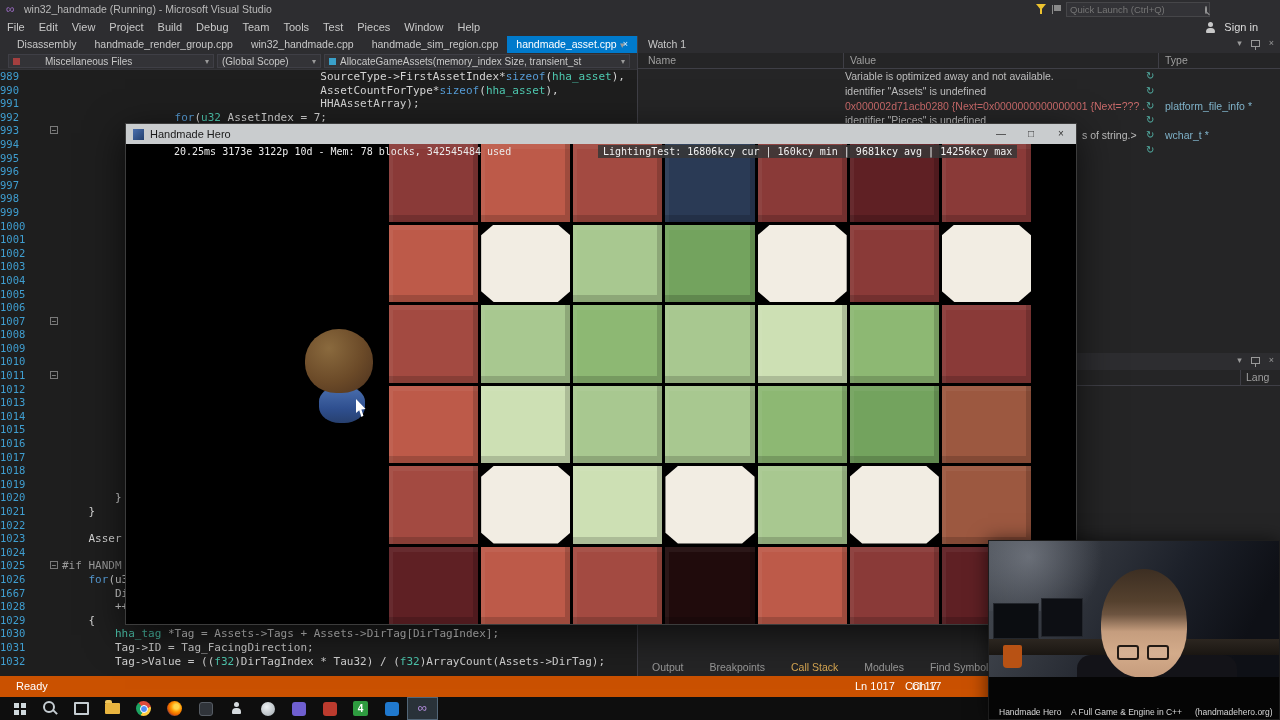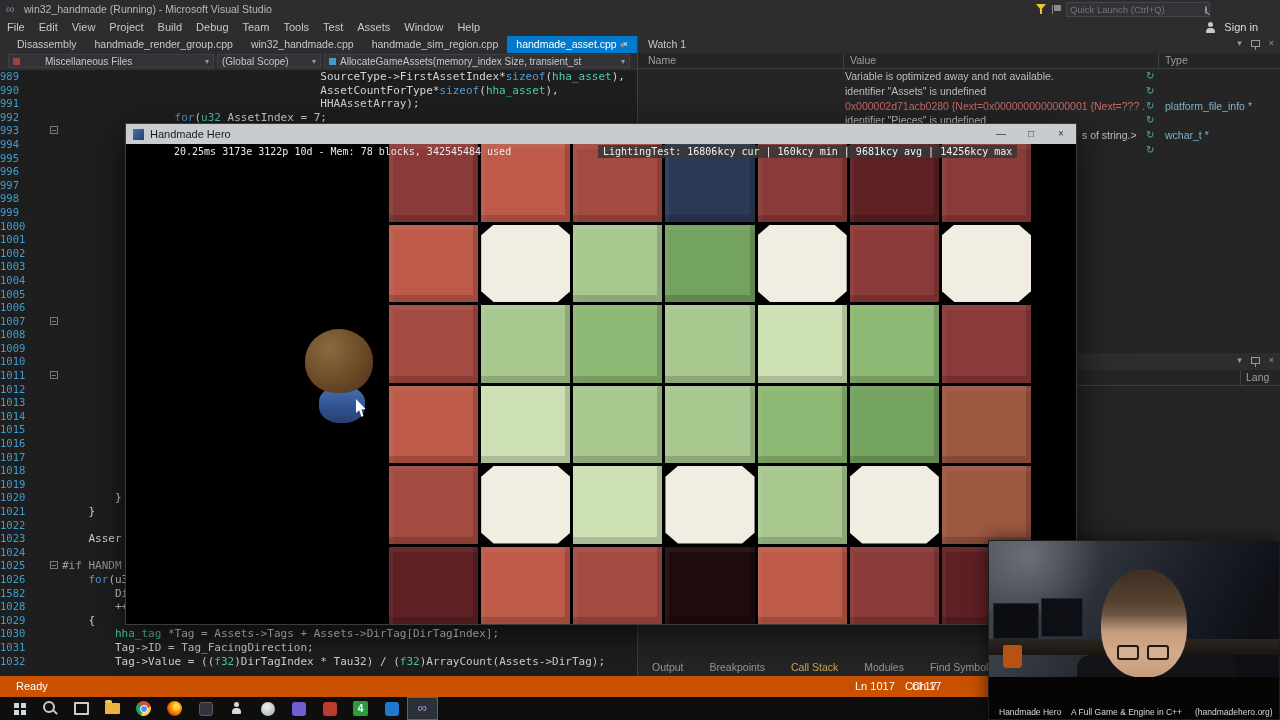--- a/index.html
+++ b/index.html
@@ -176,21 +176,21 @@
     <span id="menu-items" style="display:flex;">
         <span class="menu-item">File</span>
         <span class="menu-item">Edit</span>
         <span class="menu-item">View</span>
         <span class="menu-item">Project</span>
         <span class="menu-item">Build</span>
         <span class="menu-item">Debug</span>
         <span class="menu-item">Team</span>
         <span class="menu-item">Tools</span>
         <span class="menu-item">Test</span>
-        <span class="menu-item">Assets</span>
+        <span class="menu-item">Pieces</span>
         <span class="menu-item">Window</span>
         <span class="menu-item">Help</span>
       </span>
     <span class="signin-wrap">
       <span class="person"></span>
       <span class="signin">Sign in</span>
     </span>
   </div>
 
   <div class="abs tabstrip" id="doc-tabs">
@@ -415,21 +415,21 @@
         <span class="lnum">1025</span>
         <span class="lfold on"></span>
         <span class="lcode"><span class="c-pp">#if HANDM</span></span>
       </div>
       <div class="eline">
         <span class="lnum">1026</span>
         <span class="lfold"></span>
         <span class="lcode">    <span class="c-kw">for</span><span class="c-pl">(u3</span></span>
       </div>
       <div class="eline">
-        <span class="lnum">1582</span>
+        <span class="lnum">1667</span>
         <span class="lfold"></span>
         <span class="lcode">        <span class="c-pl">Di</span></span>
       </div>
       <div class="eline">
         <span class="lnum">1028</span>
         <span class="lfold"></span>
         <span class="lcode">        <span class="c-pl">++</span></span>
       </div>
       <div class="eline">
         <span class="lnum">1029</span>

